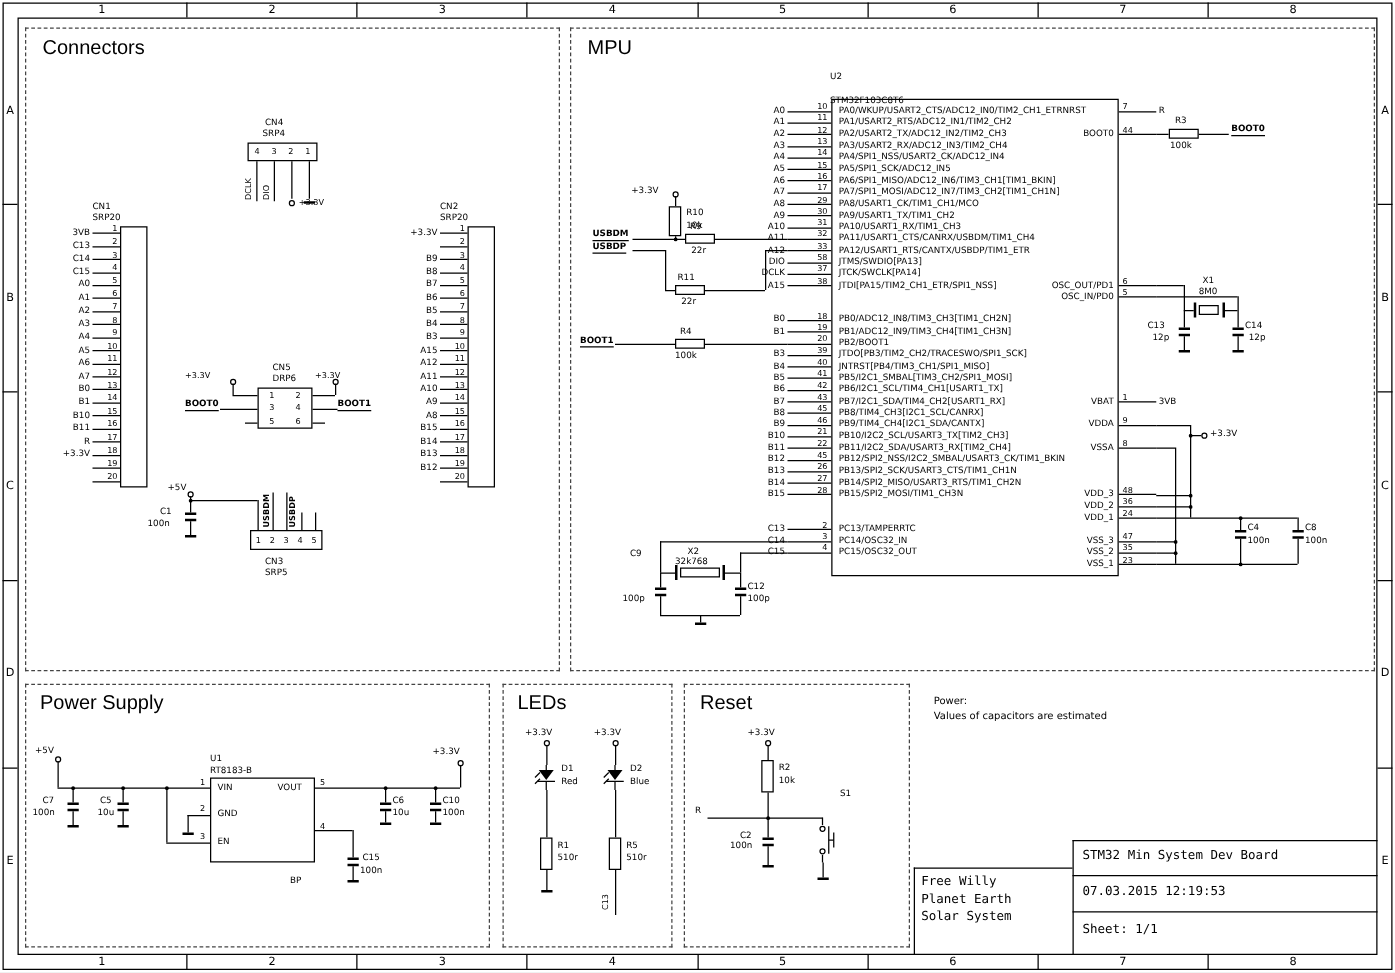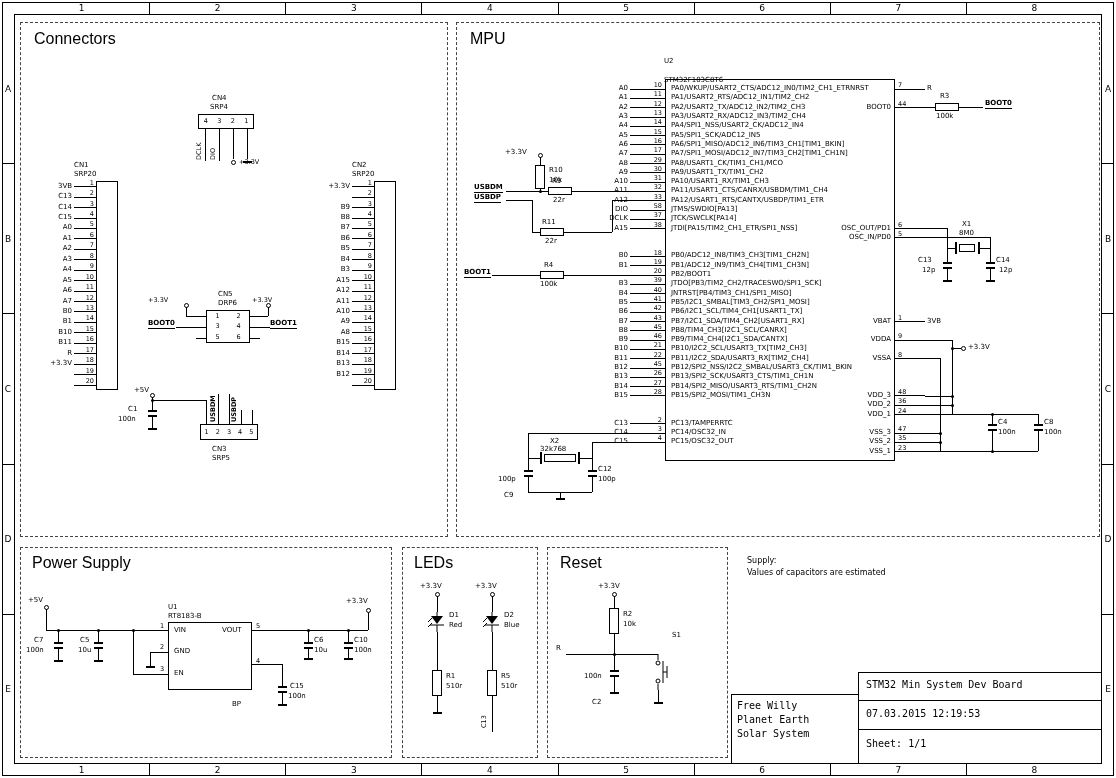--- a/index.html
+++ b/index.html
@@ -1175,21 +1175,21 @@
   <i class="wv" style="left:592px;top:442px;height:16px"></i>
   <i class="wh" style="left:528px;top:458px;width:12px"></i>
   <i class="wv" style="left:540px;top:452px;height:12px;width:2px"></i>
   <div class="xr" style="left:544px;top:454px;width:32px;height:8px"></div>
   <i class="wv" style="left:578px;top:452px;height:12px;width:2px"></i>
   <i class="wh" style="left:580px;top:458px;width:12px"></i>
   <span class="t" style="left:550px;top:438px">X2</span>
   <span class="t" style="left:540px;top:446px">32k768</span>
   <i class="wv" style="left:528px;top:458px;height:12px"></i>
   <i class="cap" style="left:523.5px;top:470px"></i>
-  <span class="t" style="left:504px;top:492px">C9</span>
+  <span class="t" style="left:504px;top:440px">C9</span>
   <span class="t" style="left:498px;top:476px">100p</span>
   <i class="wv" style="left:528px;top:477px;height:15px"></i>
   <i class="wv" style="left:592px;top:458px;height:12px"></i>
   <i class="cap" style="left:587.5px;top:470px"></i>
   <span class="t" style="left:598px;top:466px">C12</span>
   <span class="t" style="left:598px;top:476px">100p</span>
   <i class="wv" style="left:592px;top:477px;height:15px"></i>
   <i class="wh" style="left:528px;top:492px;width:64px"></i>
   <i class="wv" style="left:560px;top:492px;height:6px"></i>
   <i class="gnd" style="left:555.5px;top:498px"></i>
@@ -1365,39 +1365,39 @@
   <i class="wv" style="left:614px;top:596px;height:12px"></i>
   <div class="resv" style="left:609px;top:608px;height:26px"></div>
   <span class="t" style="left:623px;top:611px">R2</span>
   <span class="t" style="left:623px;top:621px">10k</span>
   <i class="wv" style="left:614px;top:634px;height:20px"></i>
   <i class="dot" style="left:612.5px;top:652.5px"></i>
   <i class="wh" style="left:566px;top:654px;width:48px"></i>
   <span class="t" style="left:556px;top:645px">R</span>
   <i class="wv" style="left:614px;top:654px;height:16px"></i>
   <i class="cap" style="left:609.5px;top:670px"></i>
-  <span class="t" style="left:592px;top:699px">C2</span>
+  <span class="t" style="left:592px;top:665px">C2</span>
   <span class="t" style="left:584px;top:673px">100n</span>
   <i class="wv" style="left:614px;top:677px;height:15px"></i>
   <i class="gnd" style="left:609.5px;top:692px"></i>
   <i class="wh" style="left:614px;top:654px;width:44px"></i>
   <svg style="left:649px;top:654px" width="20" height="36">
     <line x1="9" y1="0" x2="9" y2="6" stroke="#000"></line>
     <circle cx="9" cy="9" r="2" fill="none" stroke="#000"></circle>
     <circle cx="9" cy="27" r="2" fill="none" stroke="#000"></circle>
     <line x1="14" y1="7" x2="14" y2="29" stroke="#000"></line>
     <line x1="14" y1="18" x2="18" y2="18" stroke="#000"></line>
     <line x1="18" y1="12" x2="18" y2="24" stroke="#000"></line>
     <line x1="9" y1="30" x2="9" y2="36" stroke="#000"></line>
   </svg>
   <span class="t" style="left:672px;top:632px">S1</span>
   <i class="wv" style="left:658px;top:690px;height:12px"></i>
   <i class="gnd" style="left:653.5px;top:702px"></i>
 
-  <span class="t8" style="position:absolute;left:747px;top:556px">Supply:</span>
+  <span class="t8" style="position:absolute;left:747px;top:556px">Power:</span>
   <span class="t8" style="position:absolute;left:747px;top:568px">Values of capacitors are estimated</span>
   <i class="wv" style="left:858px;top:672px;height:92px"></i>
   <i class="wv" style="left:731px;top:694px;height:70px"></i>
   <i class="wh" style="left:731px;top:694px;width:127px"></i>
   <i class="wh" style="left:858px;top:672px;width:244px"></i>
   <i class="wh" style="left:858px;top:700px;width:244px"></i>
   <i class="wh" style="left:858px;top:729px;width:244px"></i>
   <span class="mono" style="left:737px;top:700px">Free Willy</span>
   <span class="mono" style="left:737px;top:714px">Planet Earth</span>
   <span class="mono" style="left:737px;top:728px">Solar System</span>

